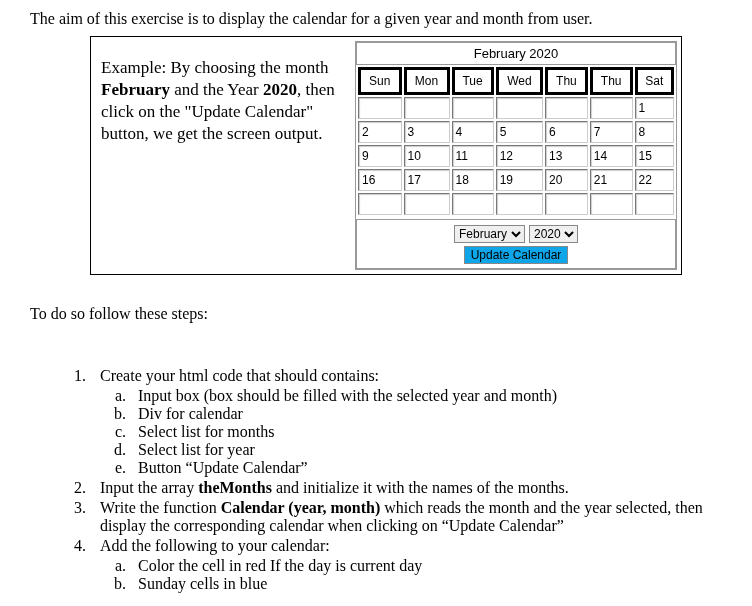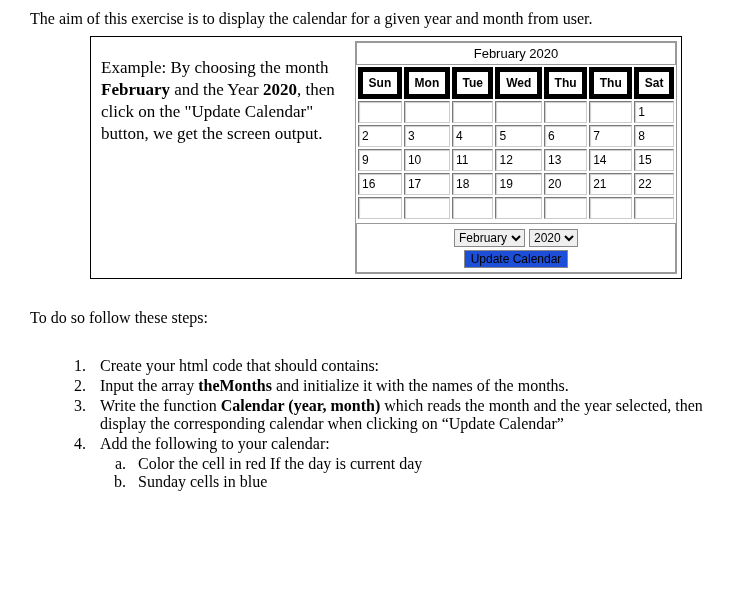--- a/index.html
+++ b/index.html
@@ -39,23 +39,23 @@
       border: 1px solid #999;
     }
     .calendar-table {
       width: 100%;
       border-collapse: separate;
       border-spacing: 2px;
       font-family: Arial, sans-serif;
       font-size: 12px;
     }
     .calendar-table th {
-      border: 5px solid #000000;
+      border: 3px solid #000000;
       padding: 2px 4px;
-      font-weight: bold;
+      font-weight: normal;
       background: #fff;
       text-align: center;
       height: 18px;
     }
     .calendar-table td {
       border: 1px inset #ccc;
       padding: 1px 3px;
       height: 18px;
       background: #fff;
       box-shadow: inset 1px 1px 1px rgba(0,0,0,0.2);
@@ -72,25 +72,25 @@
       font-family: Arial, sans-serif;
       font-size: 12px;
       border: 1px solid #888;
     }
     .calendar-controls button {
       display: block;
       margin: 3px auto 0;
       font-family: Arial, sans-serif;
       font-size: 12px;
       border: 1px solid #888;
-      background: #1d4ed8;
+      background: #0ea5e9;
       padding: 1px 6px;
     }
     .steps-intro {
-      margin-bottom: 30px;
+      margin-bottom: 44px;
     }
     ol.main-list {
       padding-left: 60px;
       margin: 0;
     }
     ol.main-list > li {
       margin-bottom: 2px;
       padding-left: 10px;
     }
     ol.sub-list {
@@ -182,20 +182,27 @@
       <button>Update Calendar</button>
     </div>
   </div>
 </div>
 
 <div class="steps-intro">To do so follow these steps:</div>
 
 <ol class="main-list">
   <li>
     <span>Create your html code that should contains:</span>
+    <ol class="sub-list">
+      <li>Input box (box should be filled with the selected year and month)</li>
+      <li>Div for calendar</li>
+      <li>Select list for months</li>
+      <li>Select list for year</li>
+      <li>Button “Update Calendar”</li>
+    </ol>
   </li>
   <li>
     <span>Input the array </span><b>theMonths</b><span> and initialize it with the names of the months.</span>
   </li>
   <li>
     <span>Write the function </span><b>Calendar (year, month)</b><span> which reads the month and the year selected, then display the corresponding calendar when clicking on “Update Calendar”</span>
   </li>
   <li>
     <span>Add the following to your calendar:</span>
     <ol class="sub-list">

